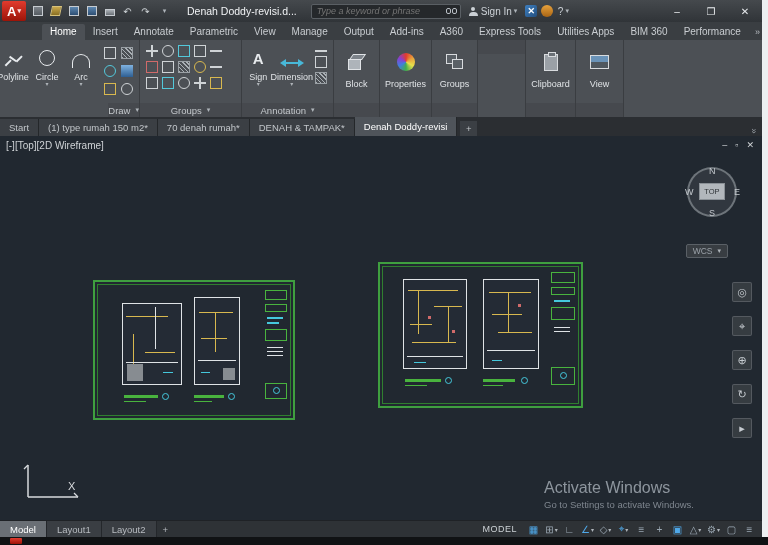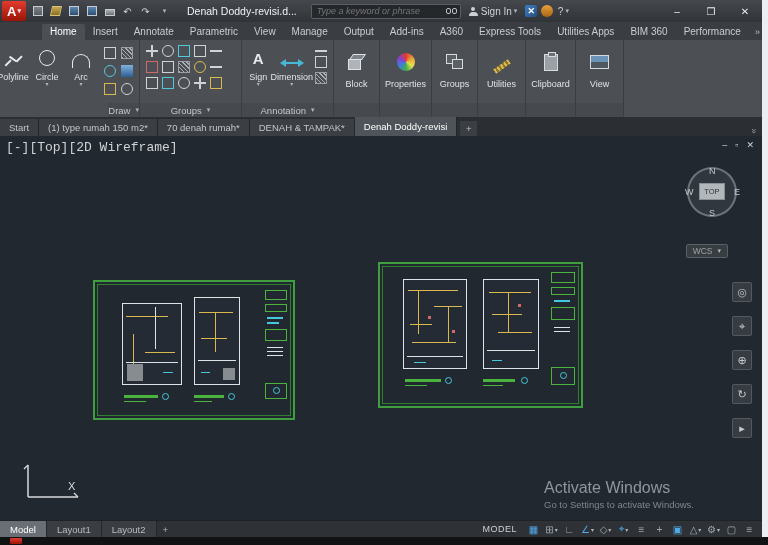--- a/index.html
+++ b/index.html
@@ -91,21 +91,21 @@
   .ic-clip:before{content:"";position:absolute;left:3px;top:-3px;width:6px;height:3px;background:#6a7076;border:1px solid #d8dbde;}
   .ic-view{width:19px;height:14px;border:1px solid #d8dbde;background:linear-gradient(#6a93b8 50%,#50585f 50%);}
   
   .filetabs{position:absolute;left:0;top:117px;width:762px;height:19px;background:#2b2e32;display:flex;align-items:flex-end;font-size:9.5px;color:#c2c6ca;}
   .ftab{height:17px;display:flex;align-items:center;padding:0 9px;background:#3b3f44;border-right:1px solid #24272a;white-space:nowrap;}
   .ftab.active{background:#4f545a;color:#fff;height:19px;}
   .ftab-plus{width:17px;height:15px;margin-left:3px;background:#3b3f44;display:flex;align-items:center;justify-content:center;color:#c2c6ca;}
   .ftabs-ovf{margin-left:auto;margin-right:6px;color:#9aa0a6;font-size:9px;transform:rotate(90deg);}
   
   .viewport{position:absolute;left:0;top:136px;width:762px;height:384px;background:#212830;overflow:hidden;}
-  .vp-label{position:absolute;left:6px;top:4px;font-size:13px;color:#cfd3d6;font-family:Liberation Mono, monospace;}
+  .vp-label{position:absolute;left:6px;top:4px;font-size:10px;color:#cfd3d6;}
   .docctl{position:absolute;right:8px;top:4px;display:flex;gap:8px;color:#cfd3d6;font-size:9px;}
   .viewcube{position:absolute;right:22px;top:28px;width:56px;height:56px;}
   .vc-ring{position:absolute;left:3px;top:3px;width:50px;height:50px;border-radius:50%;border:2px solid rgba(160,166,172,.55);background:rgba(120,126,132,.18);}
   .vc-top{position:absolute;left:15px;top:19px;width:26px;height:17px;background:#b2b7bc;color:#2e3236;font-size:7.5px;
     display:flex;align-items:center;justify-content:center;border:1px solid #8a9096;}
   .vc-l{position:absolute;font-size:9px;color:#c4c9ce;}
   .vc-n{left:25px;top:2px;}.vc-s{left:25px;bottom:2px;}.vc-e{right:0px;top:23px;}.vc-w{left:1px;top:23px;}
   .wcs{position:absolute;right:34px;top:108px;padding:1px 6px;background:#383d42;border:1px solid #5a6066;border-radius:2px;
     font-size:8.5px;color:#9aa1a8;display:flex;align-items:center;gap:3px;}
   .navbar{position:absolute;right:10px;top:146px;display:flex;flex-direction:column;gap:14px;}
@@ -378,28 +378,20 @@
                 <i style="left:6px;top:5px;"></i>
         </div>
             </div>
         <span>Groups</span>
       </div>
         </div>
       <div class="panel-title"></div>
     </div>
 
     <div class="panel" style="width:48px;">
-      <div class="panel-body">
-          <div class="tallbtn">
-        <div class="ic">
-              <div class="ic-util"></div>
-            </div>
-        <span>Utilities</span>
-      </div>
-        </div>
       <div class="panel-title"></div>
     </div>
 
     <div class="panel" style="width:50px;">
       <div class="panel-body">
           <div class="tallbtn">
         <div class="ic">
               <div class="ic-clip"></div>
             </div>
         <span>Clipboard</span>

